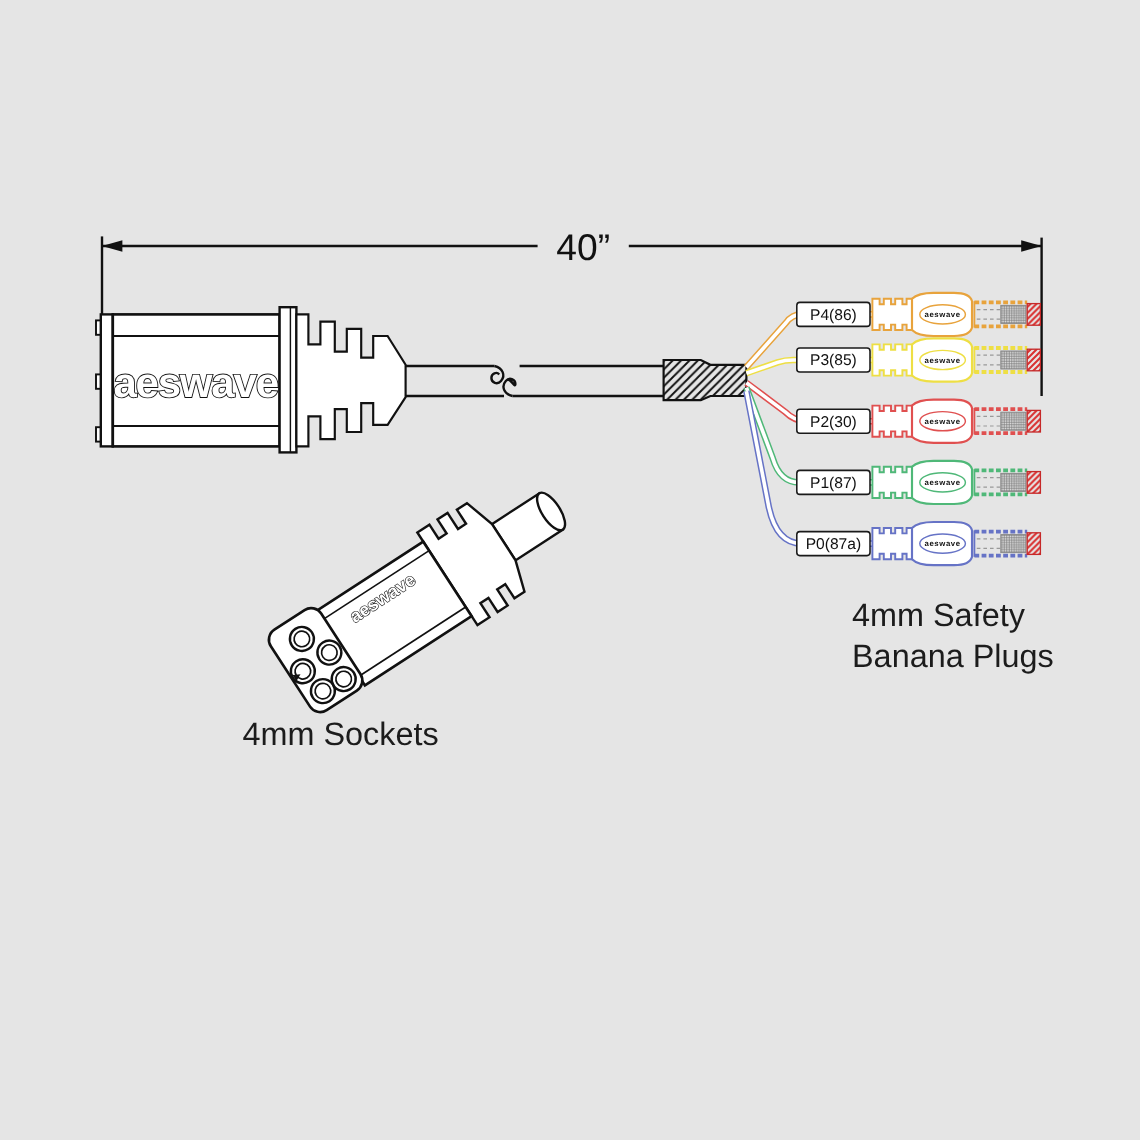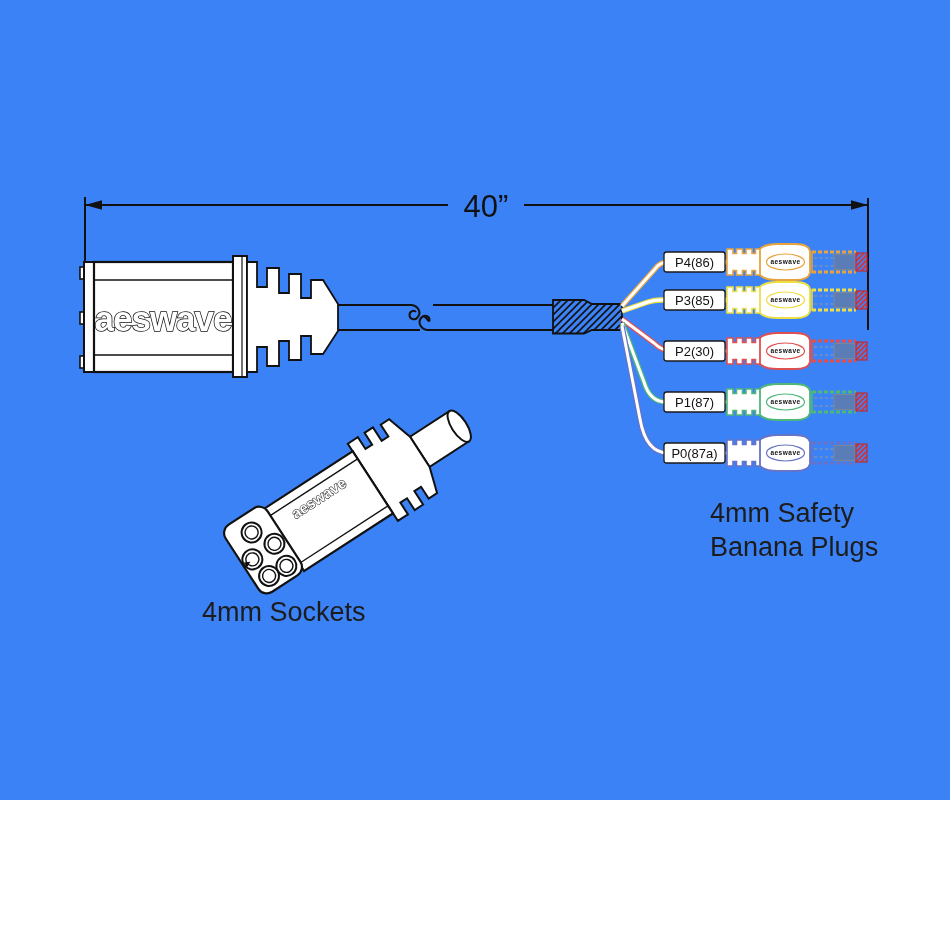--- a/index.html
+++ b/index.html
@@ -1,16 +1,16 @@
 <!DOCTYPE html>
 <html><head>
 <meta charset="utf-8">
 <style>
   html, body { margin: 0; padding: 0; background: #ffffff; }
-  .stage { width: 950px; height: 800px; background: #3b82f6; position: relative; overflow: hidden; }
+  .stage { width: 950px; height: 950px; background: #e5e5e5; position: relative; overflow: hidden; }
   svg text { font-family: "Liberation Sans", sans-serif; fill: #111; }
   .dim-text { font-size: 31px; }
   .section-label { font-size: 27px; fill: #1c1c1c; }
   .callout { font-size: 13px; fill: #111; }
   .outline-text { fill: #ffffff; stroke: #111; paint-order: stroke; font-weight: bold; }
   .brand-main { font-size: 35px; stroke-width: 1.5px; letter-spacing: -1px; }
   .brand-3d { font-size: 15px; stroke-width: 1px; }
   .plug-brand { font-size: 6.5px; font-weight: bold; letter-spacing: 0.5px; }
   .wire { fill: none; stroke-width: 5.5; stroke-linejoin: round; }
   .wire-core { fill: none; stroke: #ffffff; stroke-width: 3; stroke-linejoin: round; }

